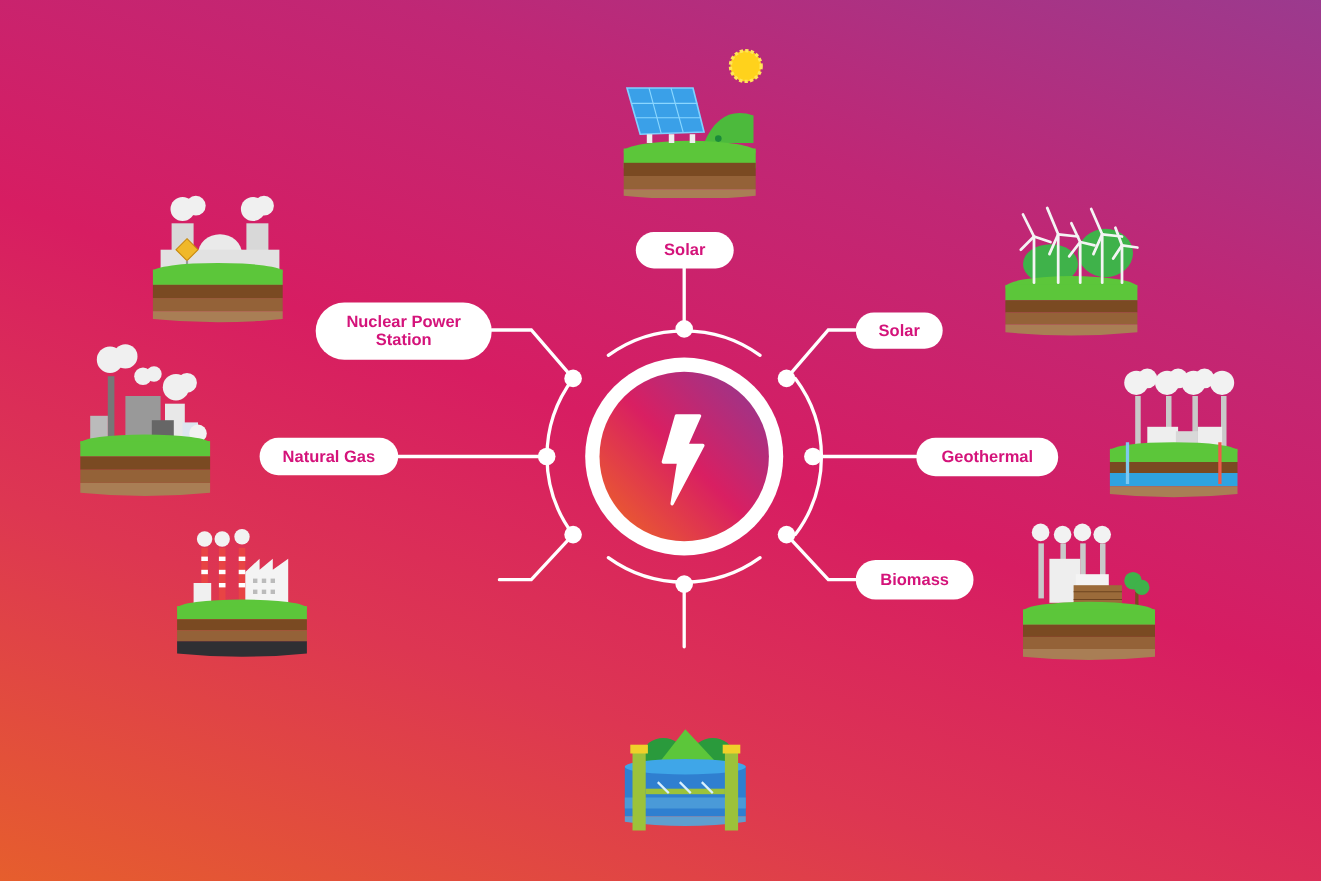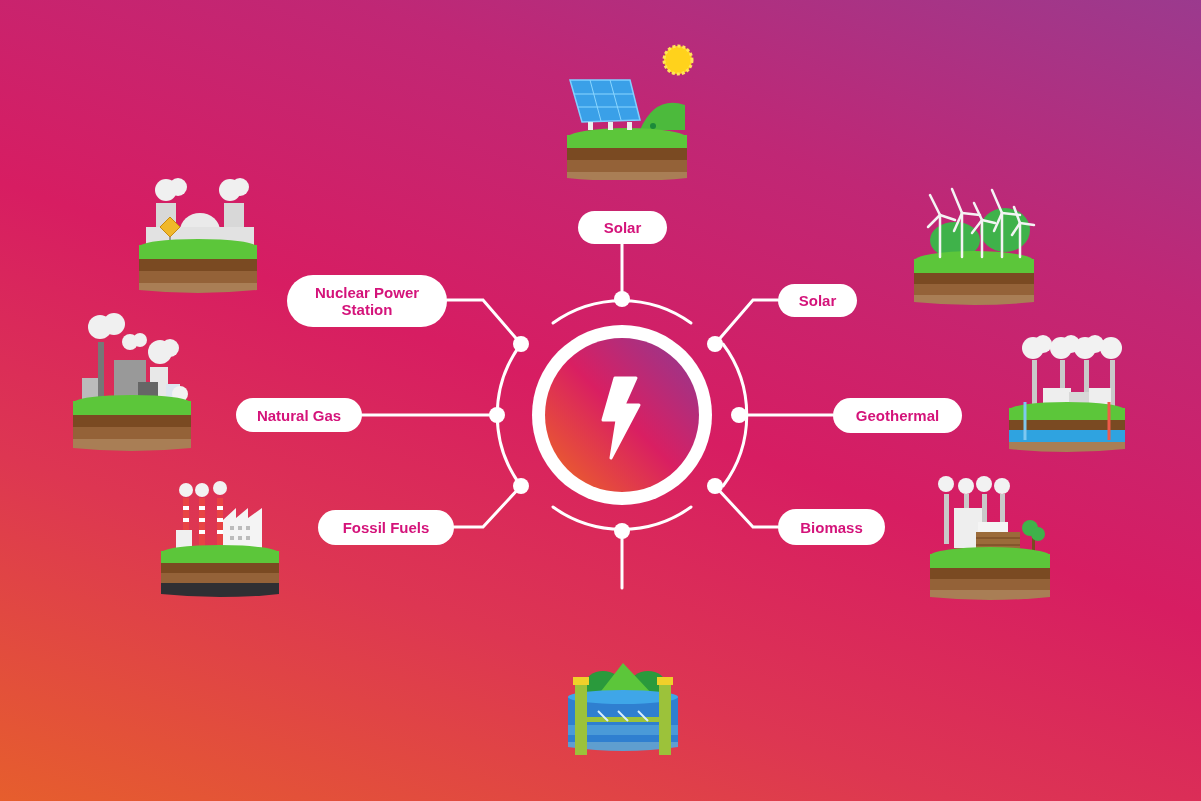--- a/index.html
+++ b/index.html
@@ -277,23 +277,20 @@
   </div>
   <div class="pill" style="left:778px;top:284px;width:79px;height:33px">
     <span>Solar</span>
   </div>
   <div class="pill" style="left:833px;top:398px;width:129px;height:35px">
     <span>Geothermal</span>
   </div>
   <div class="pill" style="left:778px;top:509px;width:107px;height:36px">
     <span>Biomass</span>
   </div>
-  <div class="pill" style="left:318px;top:510px;width:136px;height:35px">
-    <span>Fossil Fuels</span>
-  </div>
   <div class="pill" style="left:236px;top:398px;width:126px;height:34px">
     <span>Natural Gas</span>
   </div>
   <div class="pill two" style="left:287px;top:275px;width:160px;height:52px;flex-direction:column">
     <span>Nuclear Power</span>
     <span>Station</span>
   </div>
 </div>
 
 </body></html>

